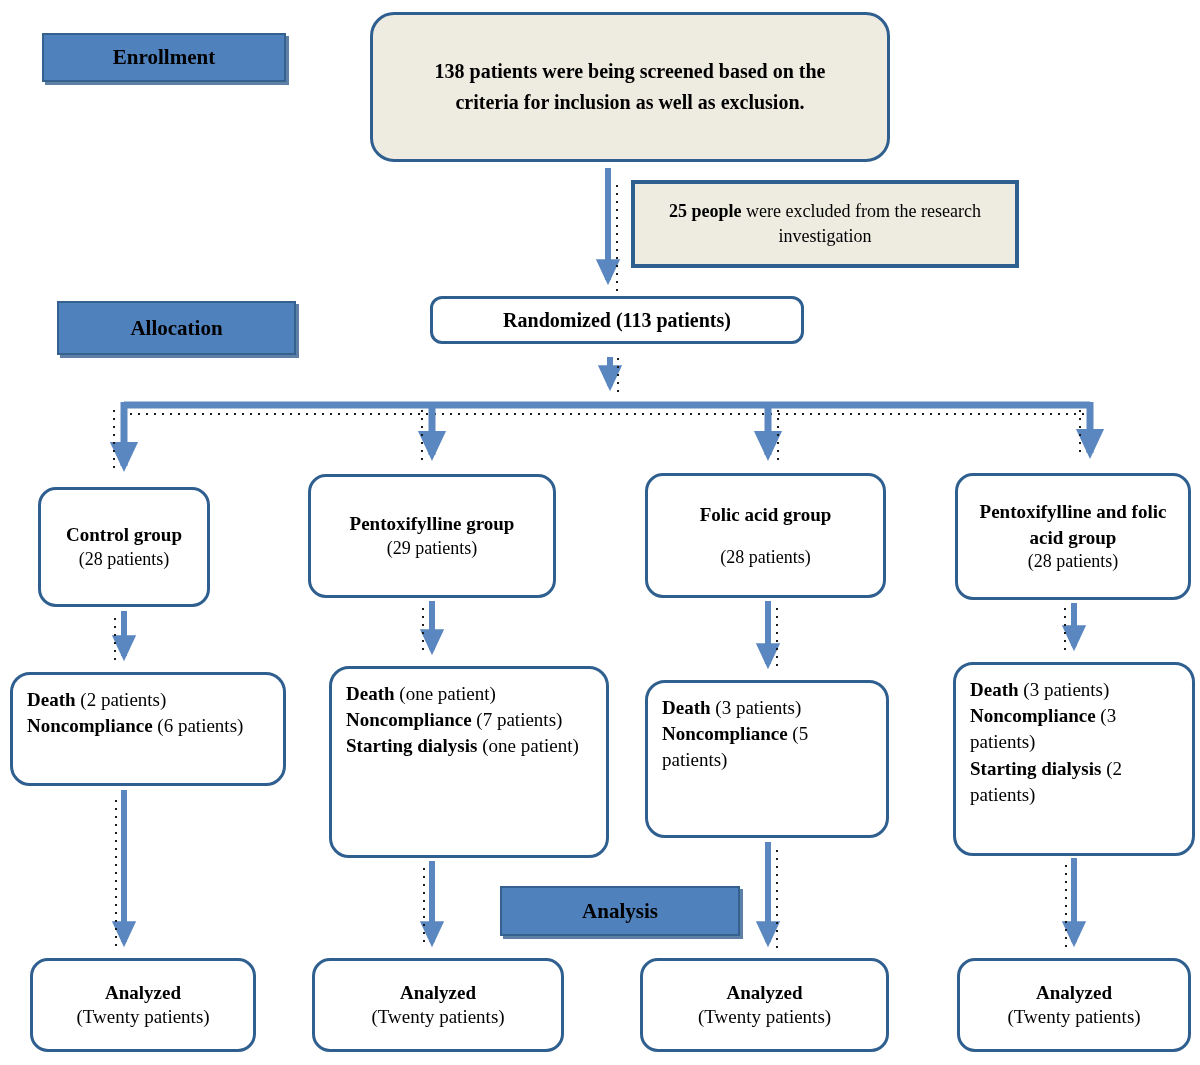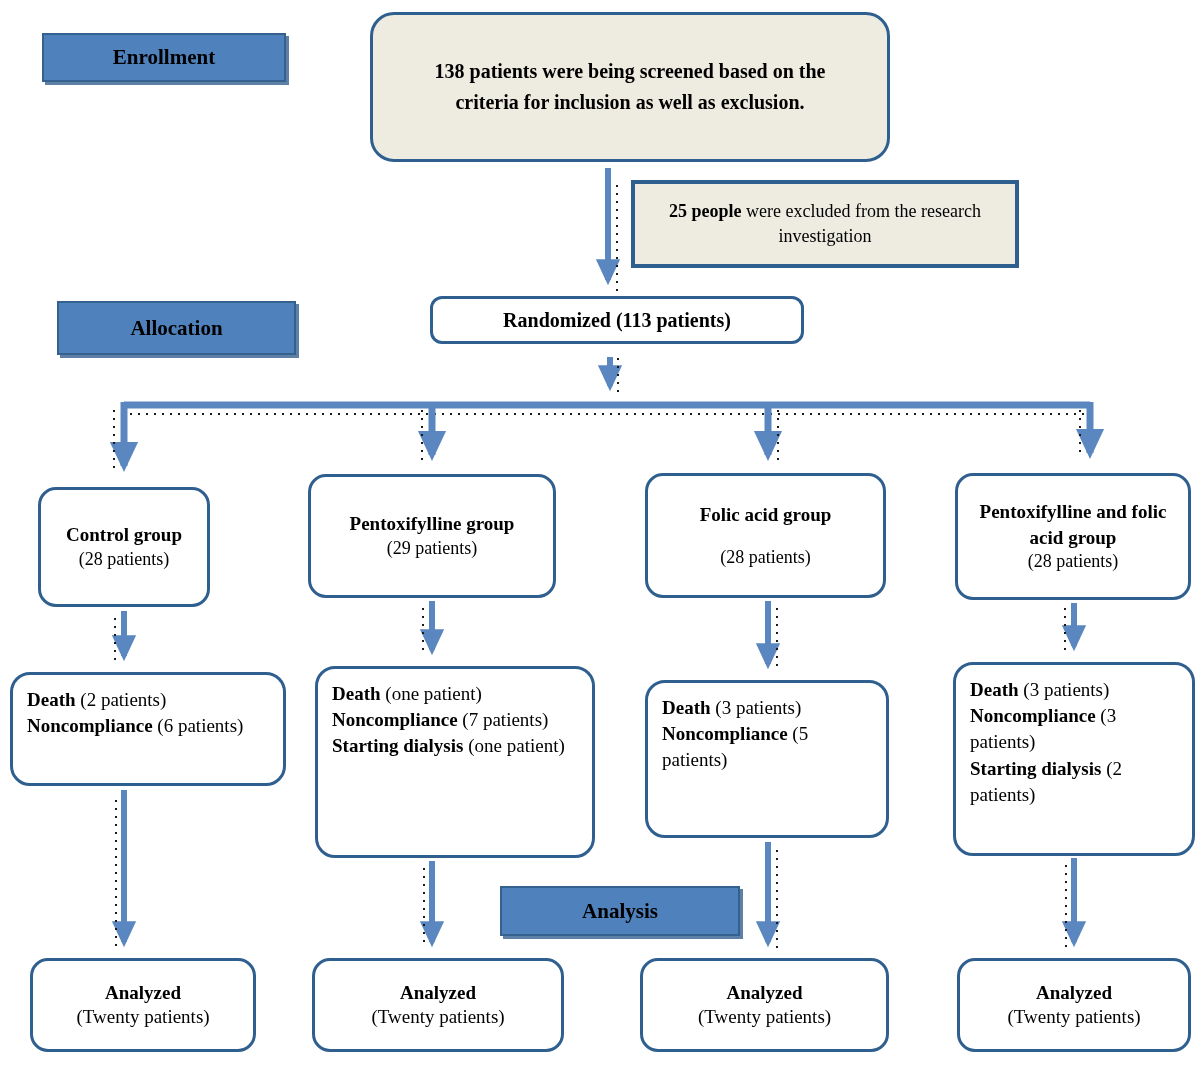--- a/index.html
+++ b/index.html
@@ -120,21 +120,21 @@
   <div class="rbox" style="left:955px;top:473px;width:236px;height:127px;padding:6px 12px;">
     <div class="group-name">Pentoxifylline and folic acid group</div>
     <div class="group-count">(28 patients)</div>
   </div>
 
   <div class="rbox fu-box" style="left:10px;top:672px;width:276px;height:114px;">
     <div class="fu-line"><b>Death</b><span> (2 patients)</span></div>
     <div class="fu-line"><b>Noncompliance</b><span> (6 patients)</span></div>
   </div>
 
-  <div class="rbox fu-box" style="left:315px;top:666px;width:280px;height:192px;">
+  <div class="rbox fu-box" style="left:329px;top:666px;width:280px;height:192px;">
     <div class="fu-line"><b>Death</b><span> (one patient)</span></div>
     <div class="fu-line"><b>Noncompliance</b><span> (7 patients)</span></div>
     <div class="fu-line"><b>Starting dialysis</b><span> (one patient)</span></div>
   </div>
 
   <div class="rbox fu-box" style="left:645px;top:680px;width:244px;height:158px;">
     <div class="fu-line"><b>Death</b><span> (3 patients)</span></div>
     <div class="fu-line"><b>Noncompliance</b><span> (5 patients)</span></div>
   </div>
 

